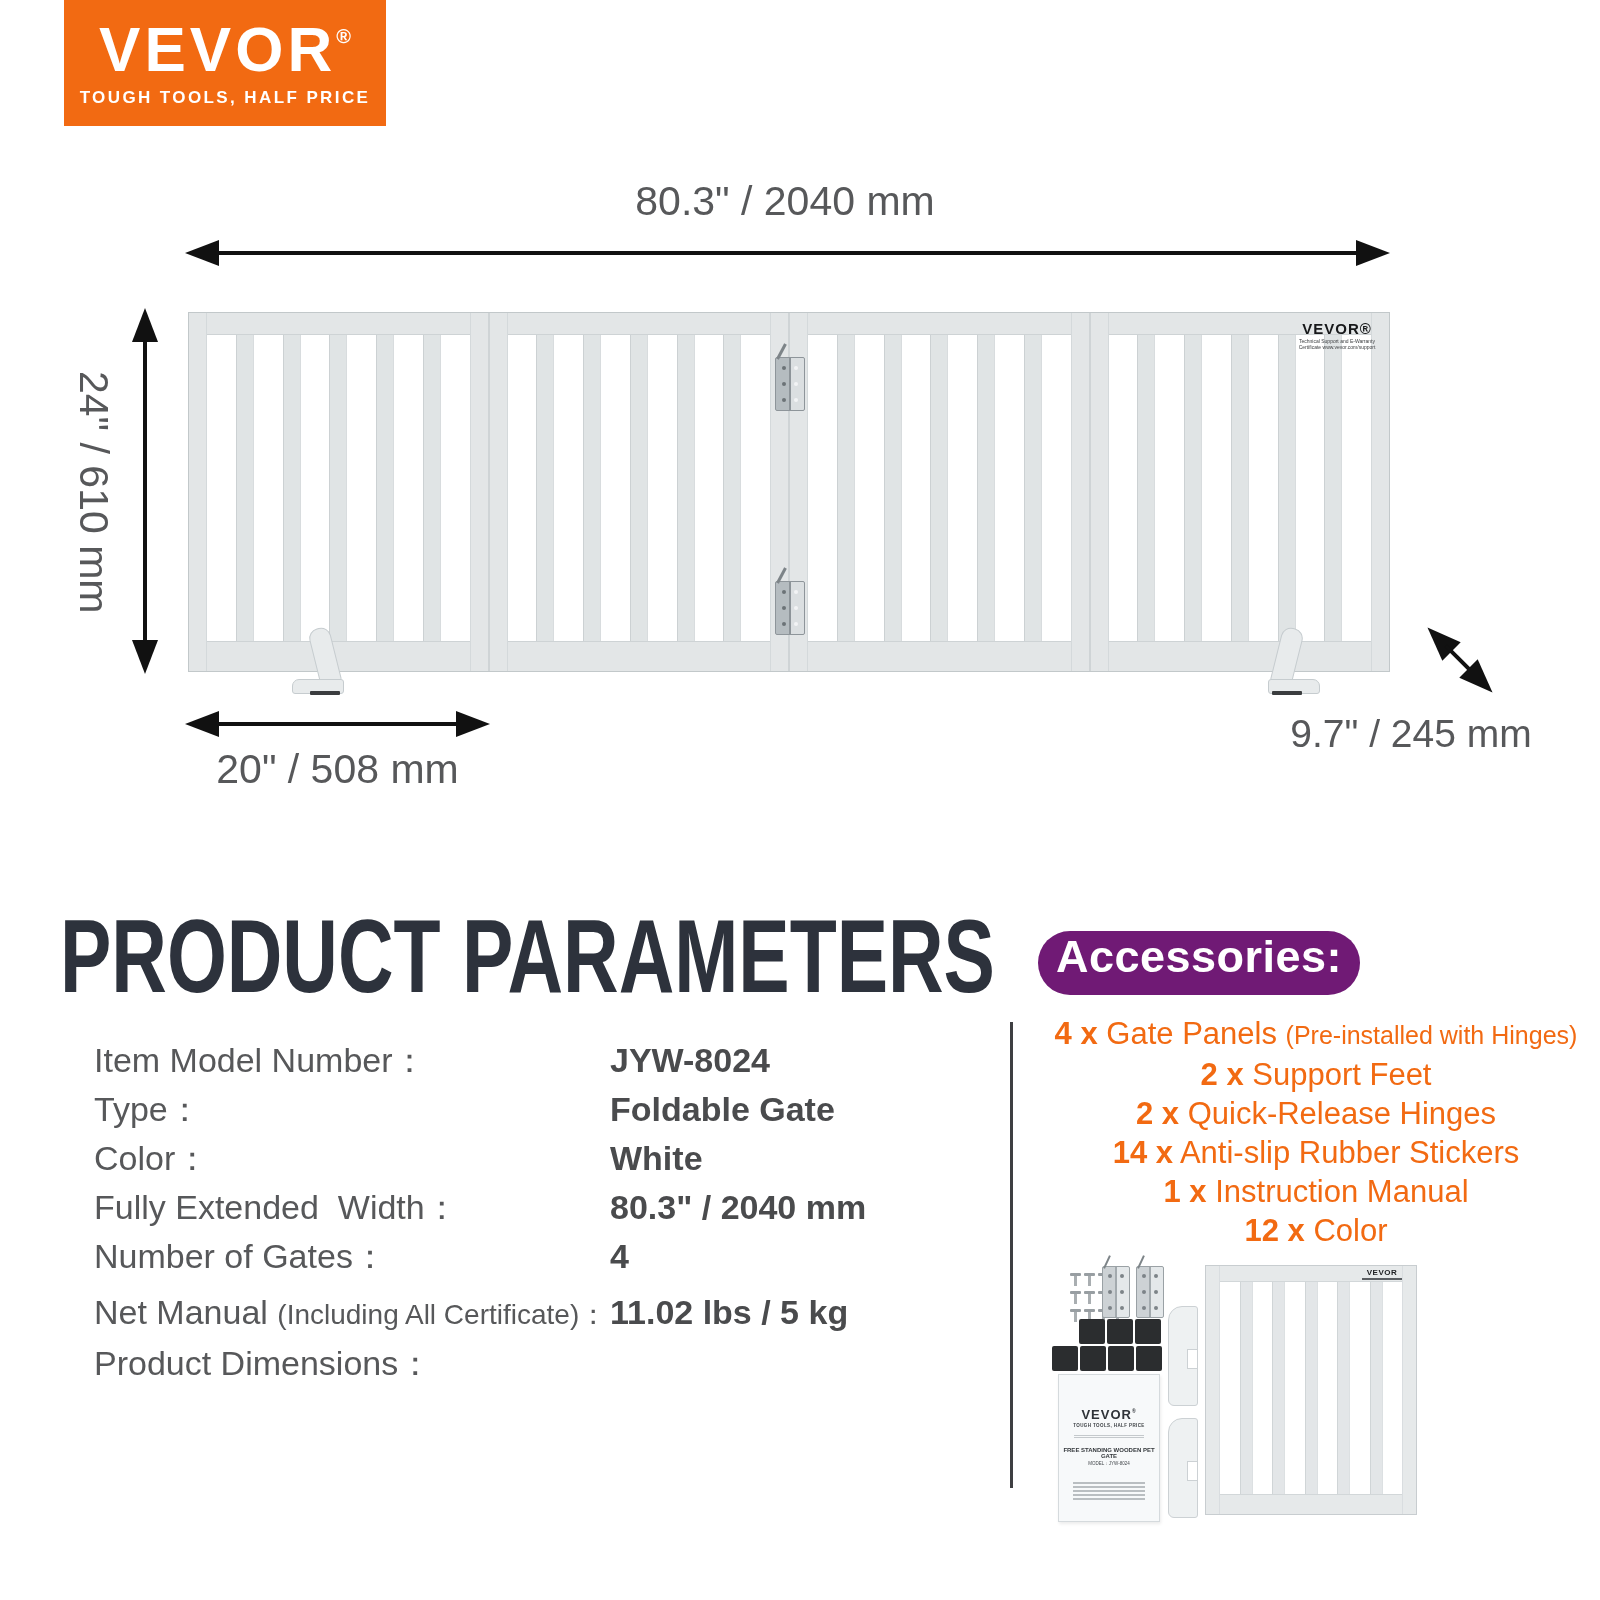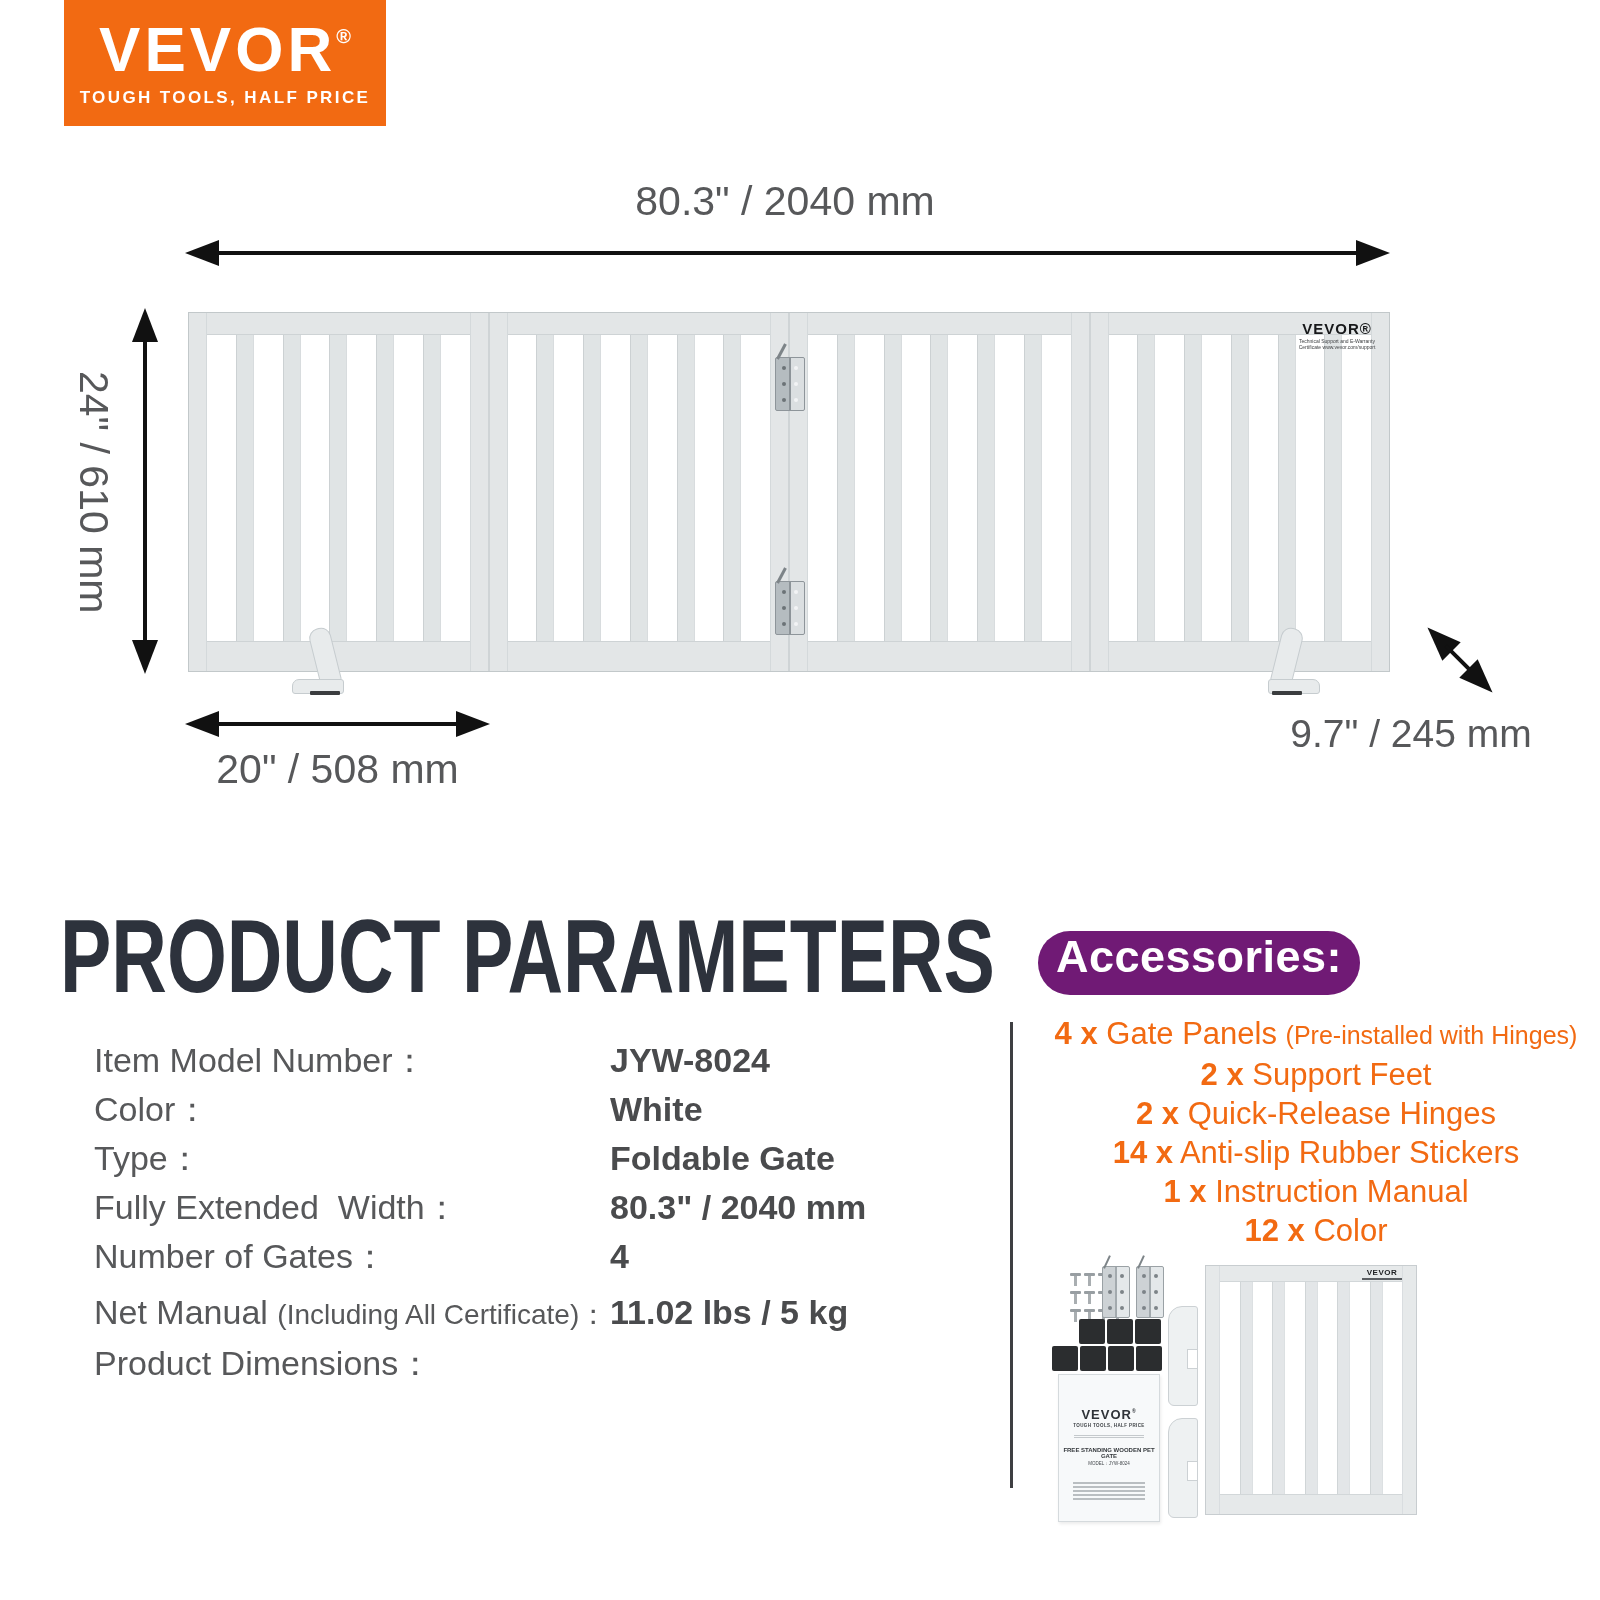--- a/index.html
+++ b/index.html
@@ -253,26 +253,26 @@
 <div class="dim-label" style="left:1255px; top:712px; width:312px; font-size:39px;">9.7" / 245 mm</div>
 
 <div class="abs pp-title">PRODUCT PARAMETERS</div>
 
 <div class="abs params">
   <div class="p-row">
     <span class="p-label">Item Model Number：</span>
     <span class="p-value">JYW-8024</span>
   </div>
   <div class="p-row">
+    <span class="p-label">Type：</span>
+    <span class="p-value">Foldable Gate</span>
+  </div>
+  <div class="p-row">
     <span class="p-label">Color：</span>
     <span class="p-value">White</span>
-  </div>
-  <div class="p-row">
-    <span class="p-label">Type：</span>
-    <span class="p-value">Foldable Gate</span>
   </div>
   <div class="p-row">
     <span class="p-label">Fully Extended  Width：</span>
     <span class="p-value">80.3" / 2040 mm</span>
   </div>
   <div class="p-row">
     <span class="p-label">Number of Gates：</span>
     <span class="p-value">4</span>
   </div>
   <div class="p-row gap-before">

